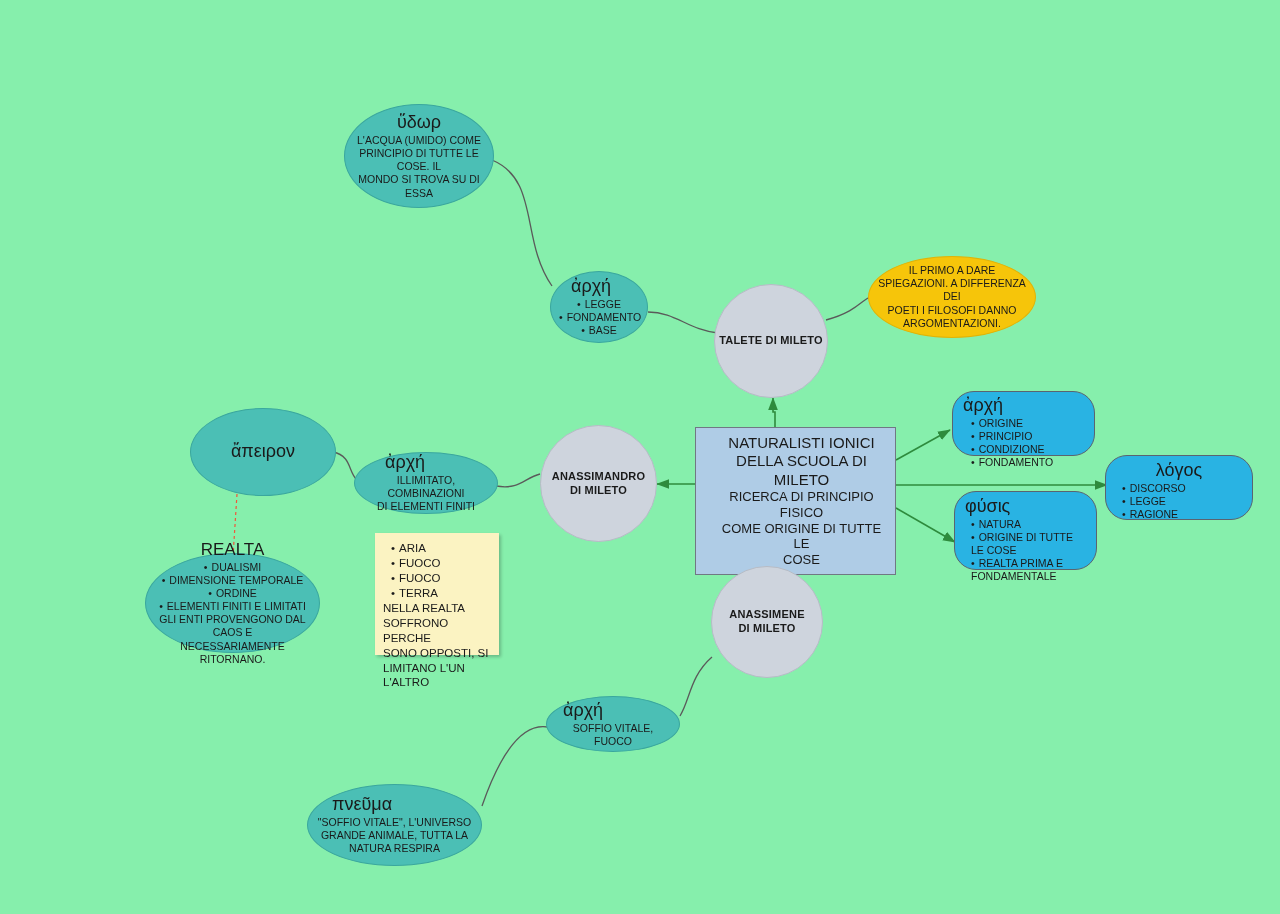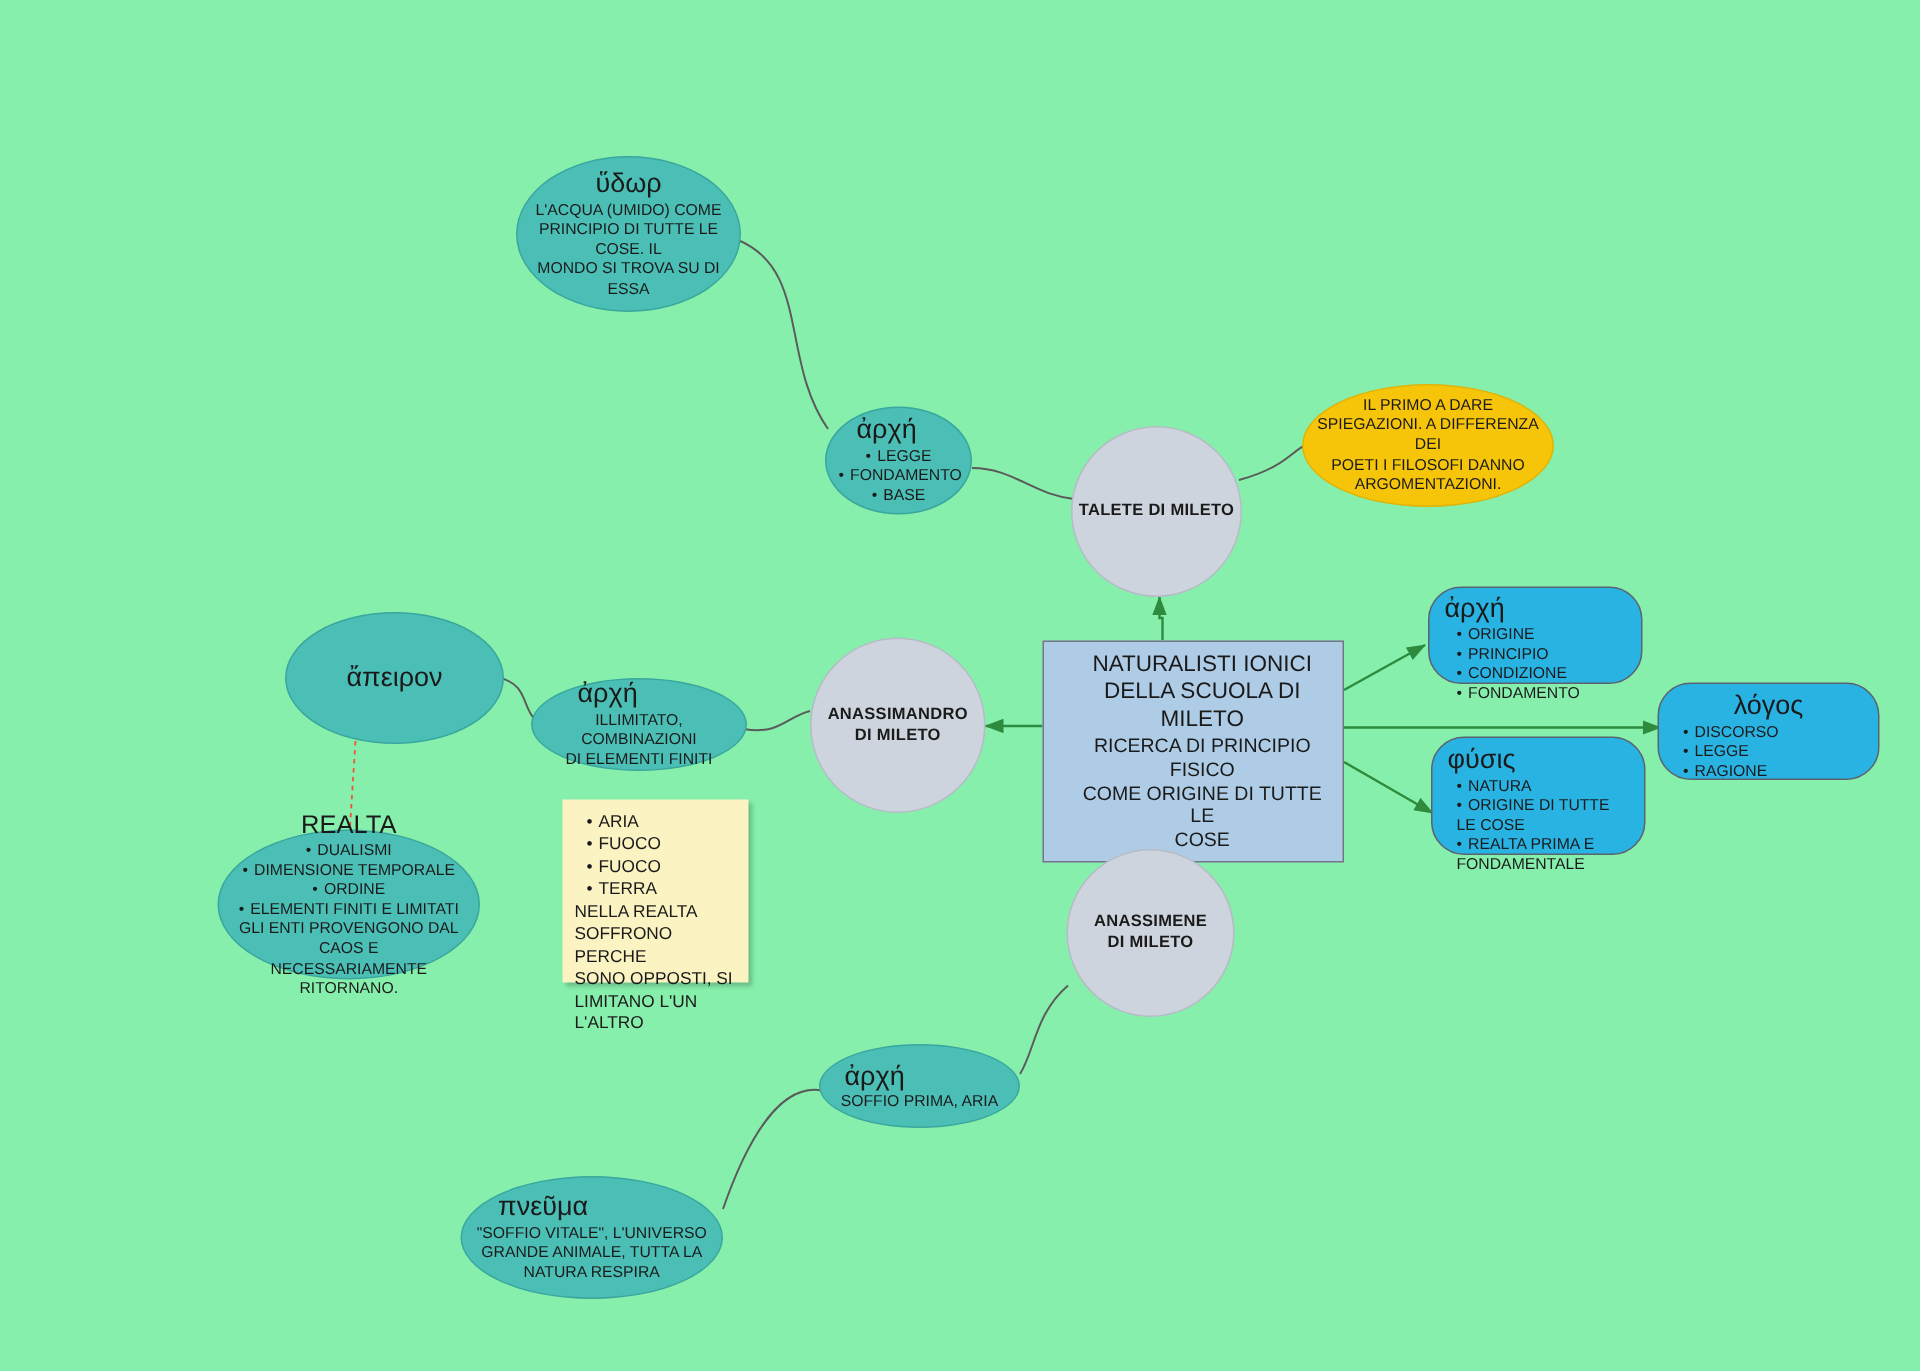--- a/index.html
+++ b/index.html
@@ -275,21 +275,21 @@
   <div class="node gray-circle" style="left:711px; top:566px; width:112px; height:112px;">
     <div class="circle-label">
       <div>ANASSIMENE</div>
       <div>DI MILETO</div>
     </div>
   </div>
 
   <div class="node ellipse teal" style="left:546px; top:696px; width:134px; height:56px;">
     <div class="node-inner">
       <div class="title title-greek" style="text-align:left; padding-left:8px;">ἀρχή</div>
-      <div class="body">SOFFIO PRIMA, ARIA</div>
+      <div class="body">SOFFIO VITALE, FUOCO</div>
     </div>
   </div>
 
   <div class="node ellipse teal" style="left:307px; top:784px; width:175px; height:82px;">
     <div class="node-inner">
       <div class="title title-greek" style="text-align:left; padding-left:16px;">πνεῦμα</div>
       <div class="body">"SOFFIO VITALE", L'UNIVERSO</div>
       <div class="body">GRANDE ANIMALE, TUTTA LA</div>
       <div class="body">NATURA RESPIRA</div>
     </div>

